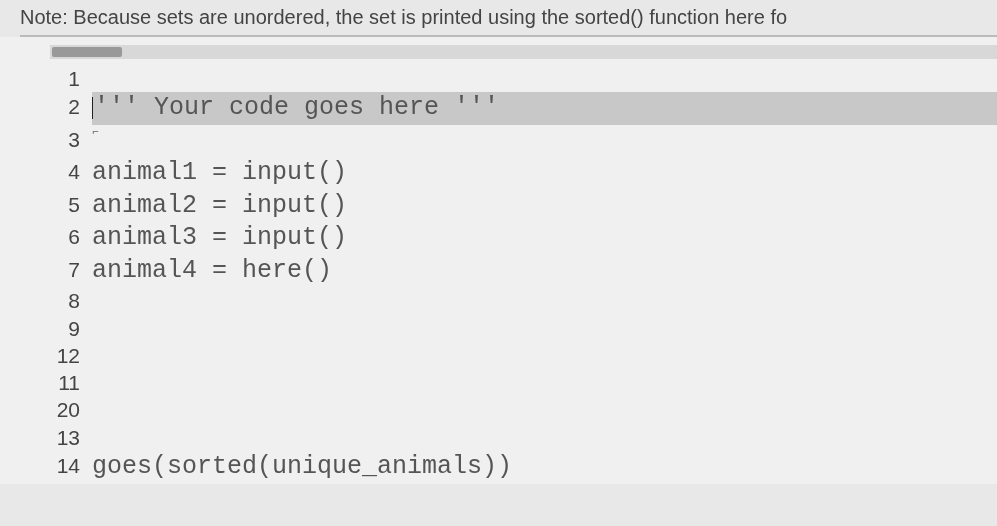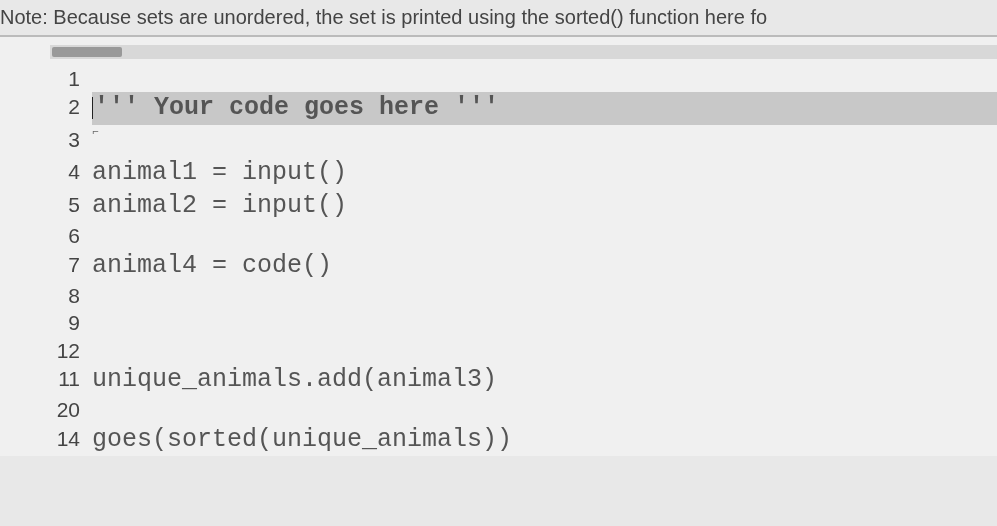--- a/index.html
+++ b/index.html
@@ -14,20 +14,21 @@
       height: 526px;
       overflow: hidden;
     }
     .note-bar {
       padding: 6px 0;
       font-size: 20px;
       color: #444;
       background: #e8e8e8;
       border-bottom: 2px solid #bbb;
       white-space: nowrap;
+      margin-left: 20px;
     }
     .editor-container {
       background: #f0f0f0;
       padding: 8px 0 0 50px;
     }
     .scrollbar-track {
       height: 14px;
       background: #d8d8d8;
       margin: 0 0 6px 0;
       position: relative;
@@ -62,21 +63,20 @@
       font-size: 21px;
       user-select: none;
     }
     .code-content {
       white-space: pre;
       font-family: "Courier New", Courier, monospace;
     }
     .highlighted {
       background: #c8c8c8;
       flex: 1;
-      font-weight: bold;
     }
     .cursor-mark {
       display: inline-block;
       border-left: 1px solid #222;
       height: 22px;
       vertical-align: middle;
       margin-right: 1px;
     }
     .small-cursor {
       font-size: 11px;
@@ -116,49 +116,53 @@
       <span class="code-content">animal1 = input()</span>
     </div>
 
     <div class="code-line">
       <span class="line-number">5</span>
       <span class="code-content">animal2 = input()</span>
     </div>
 
     <div class="code-line">
       <span class="line-number">6</span>
+      <span class="code-content">animal3 = input()</span>
     </div>
 
     <div class="code-line">
       <span class="line-number">7</span>
-      <span class="code-content">animal4 = code()</span>
+      <span class="code-content">animal4 = here()</span>
     </div>
 
     <div class="code-line">
       <span class="line-number">8</span>
       <span class="code-content"></span>
     </div>
 
     <div class="code-line">
       <span class="line-number">9</span>
     </div>
 
     <div class="code-line">
       <span class="line-number">12</span>
     </div>
 
     <div class="code-line">
       <span class="line-number">11</span>
-      <span class="code-content">unique_animals.add(animal3)</span>
     </div>
 
     <div class="code-line">
       <span class="line-number">20</span>
     </div>
 
+    <div class="code-line">
+      <span class="line-number">13</span>
+      <span class="code-content"></span>
+    </div>
 
     <div class="code-line">
       <span class="line-number">14</span>
       <span class="code-content">goes(sorted(unique_animals))</span>
     </div>
 
   </div>
 </div>
 
 </body></html>

